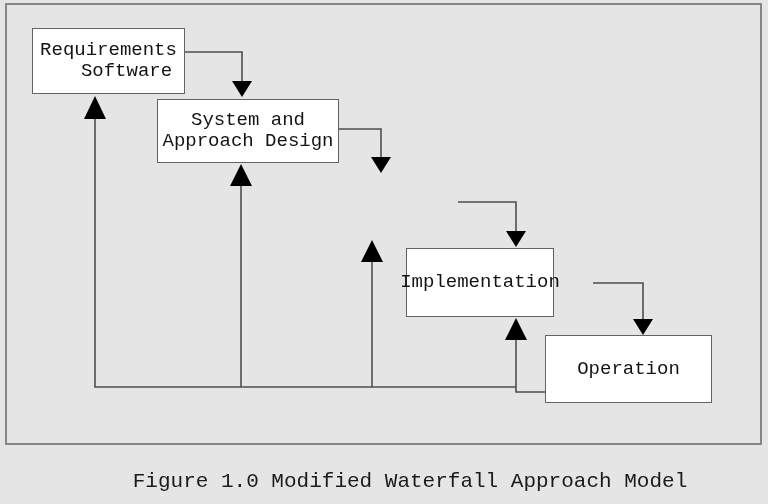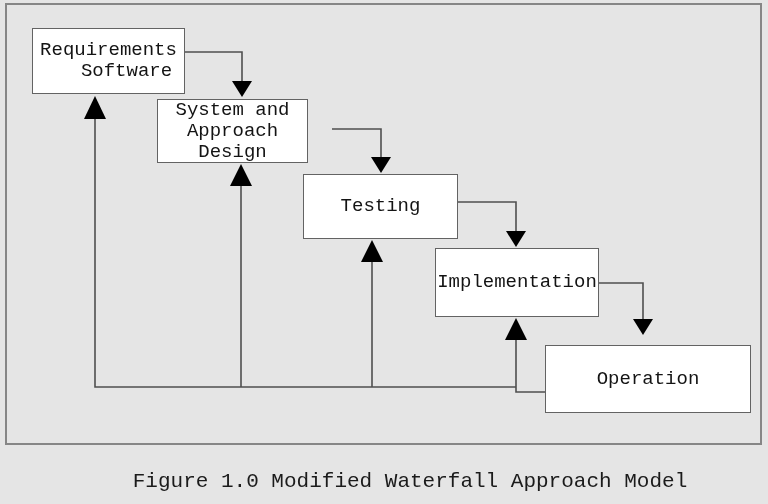--- a/index.html
+++ b/index.html
@@ -38,24 +38,24 @@
     display: flex;
     flex-direction: column;
     justify-content: center;
     align-items: center;
     font-size: 19px;
     line-height: 21px;
     color: #141414;
     text-align: center;
   }
   .stage-requirements { left: 32px; top: 28px;  width: 153px; height: 66px; }
-  .stage-design       { left: 157px; top: 99px; width: 151px; height: 64px; }
+  .stage-design       { left: 157px; top: 99px; width: 182px; height: 64px; }
   .stage-testing      { left: 303px; top: 174px; width: 155px; height: 65px; }
-  .stage-implementation { left: 435px; top: 248px; width: 164px; height: 69px; }
-  .stage-operation    { left: 545px; top: 345px; width: 206px; height: 68px; gap: 34px; }
+  .stage-implementation { left: 406px; top: 248px; width: 148px; height: 69px; }
+  .stage-operation    { left: 545px; top: 335px; width: 167px; height: 68px; gap: 34px; }
   
   .stage-requirements .stage-line:nth-child(2) { transform: translateX(18px); }
   .caption {
     position: absolute;
     left: 0;
     right: 0;
     top: 470px;
     text-align: center;
     font-size: 21px;
     color: #1b1b1b;
@@ -100,23 +100,20 @@
   <div class="stage stage-requirements">
     <div class="stage-line">Requirements</div>
     <div class="stage-line">Software</div>
   </div>
 
   <div class="stage stage-design">
     <div class="stage-line">System and</div>
     <div class="stage-line">Approach Design</div>
   </div>
 
-  <div class="stage stage-testing">
-    <div class="stage-line">Testing</div>
-  </div>
 
   <div class="stage stage-implementation">
     <div class="stage-line">Implementation</div>
   </div>
 
   <div class="stage stage-operation">
     <div class="stage-line">Operation</div>
   </div>
 
   <div class="caption">Figure 1.0 Modified Waterfall Approach Model</div>

